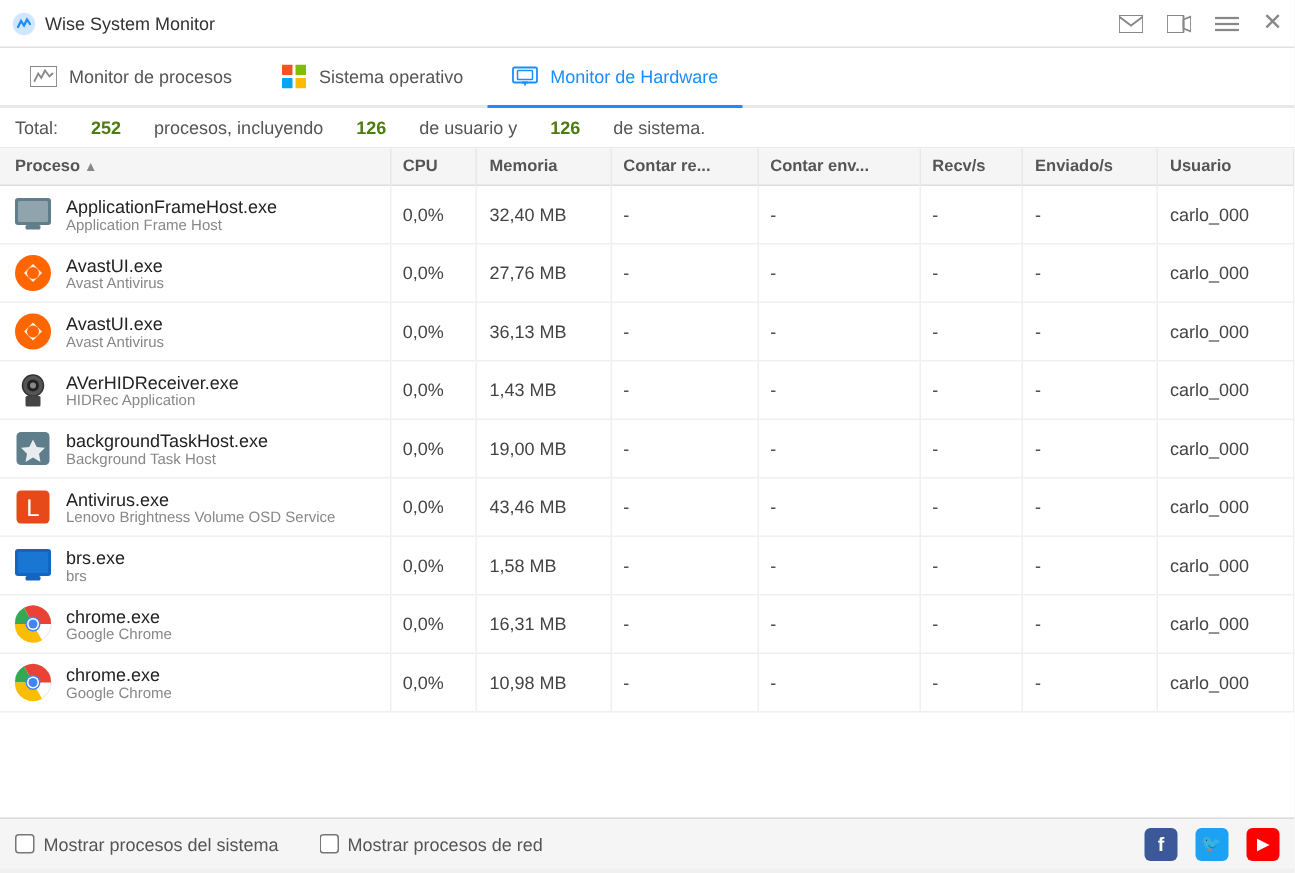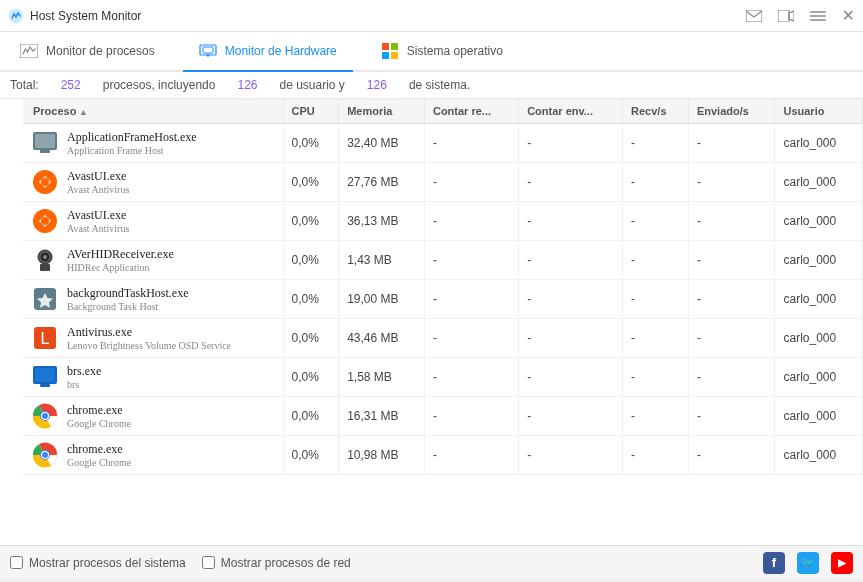--- a/index.html
+++ b/index.html
@@ -49,21 +49,20 @@
     }
 
     
     .tab-bar {
       background: #fff;
       display: flex;
       align-items: stretch;
       height: 40px;
       border-bottom: 2px solid #e8e8e8;
       padding: 0 4px;
-      gap: 12px;
     }
     .tab {
       display: flex;
       align-items: center;
       padding: 0 16px;
       gap: 8px;
       cursor: pointer;
       font-size: 12px;
       color: #555;
       border-bottom: 2px solid transparent;
@@ -88,30 +87,29 @@
       background: #fff;
       padding: 6px 10px;
       font-size: 12px;
       color: #555;
       border-bottom: 1px solid #e8e8e8;
       display: flex;
       align-items: center;
       gap: 22px;
     }
     .summary-bar .highlight {
-      color: #8b5cf6;
-      font-weight: 400;
+      color: #4d7c0f;
+      font-weight: 700;
     }
 
     
     .table-wrapper {
       background: #fff;
       overflow-y: auto;
       height: calc(582px - 32px - 40px - 30px - 34px);
-      padding-left: 23px;
     }
     table {
       width: 100%;
       border-collapse: collapse;
     }
     thead tr {
       background: #f5f5f5;
       border-bottom: 1px solid #ddd;
     }
     thead th {
@@ -154,21 +152,20 @@
       height: 28px;
       flex-shrink: 0;
       display: flex;
       align-items: center;
       justify-content: center;
       font-size: 18px;
     }
     .proc-names {
       display: flex;
       flex-direction: column;
-      font-family: Liberation Serif, serif;
     }
     .proc-name {
       font-size: 12px;
       font-weight: 500;
       color: #222;
     }
     .proc-desc {
       font-size: 10px;
       color: #888;
     }
@@ -179,21 +176,21 @@
       border-top: 1px solid #ddd;
       height: 34px;
       display: flex;
       align-items: center;
       padding: 0 10px;
       justify-content: space-between;
     }
     .status-left {
       display: flex;
       align-items: center;
-      gap: 16px;
+      gap: 27px;
     }
     .checkbox-item {
       display: flex;
       align-items: center;
       gap: 6px;
       font-size: 12px;
       color: #555;
     }
     .checkbox-item input[type=checkbox] {
       accent-color: #1a8dff;
@@ -227,21 +224,21 @@
 </head>
 <body>
 
 <div class="title-bar">
   <div class="title-bar-icon">
     <svg width="16" height="16" viewBox="0 0 16 16">
       <circle cx="8" cy="8" r="7" fill="#1a8dff" opacity="0.2" stroke="#1a8dff" stroke-width="1"></circle>
       <path d="M4 10 L6 6 L8 9 L10 5 L12 8" stroke="#1a8dff" stroke-width="1.5" fill="none" stroke-linecap="round"></path>
     </svg>
   </div>
-  <span class="title-bar-text">Host System Monitor</span>
+  <span class="title-bar-text">Wise System Monitor</span>
   <div class="title-bar-controls">
     <span title="Email">
       <svg width="16" height="12" viewBox="0 0 16 12">
           <rect x="0" y="0" width="16" height="12" rx="1" fill="none" stroke="#888" stroke-width="1.2"></rect>
           <path d="M0 1 L8 7 L16 1" stroke="#888" stroke-width="1.2" fill="none"></path>
         </svg>
     </span>
     <span title="Video">
       <svg width="16" height="12" viewBox="0 0 16 12">
           <rect x="0" y="0" width="11" height="12" rx="1" fill="none" stroke="#888" stroke-width="1.2"></rect>
@@ -262,41 +259,41 @@
 <div class="tab-bar">
   <div class="tab">
     <div class="tab-icon">
       <svg width="18" height="14" viewBox="0 0 18 14">
           <rect x="0" y="0" width="18" height="14" rx="1" fill="none" stroke="#888" stroke-width="1.2"></rect>
           <path d="M3 10 L5.5 5 L7.5 8 L10 3 L13 7 L15 5" stroke="#888" stroke-width="1.2" fill="none" stroke-linecap="round"></path>
         </svg>
     </div>
     <span>Monitor de procesos</span>
   </div>
+  <div class="tab">
+    <div class="tab-icon">
+      <svg width="16" height="16" viewBox="0 0 16 16">
+        <rect x="0" y="0" width="7" height="7" fill="#f35325" rx="0.5"></rect>
+        <rect x="9" y="0" width="7" height="7" fill="#81bc06" rx="0.5"></rect>
+        <rect x="0" y="9" width="7" height="7" fill="#05a6f0" rx="0.5"></rect>
+        <rect x="9" y="9" width="7" height="7" fill="#ffba08" rx="0.5"></rect>
+      </svg>
+    </div>
+    <span>Sistema operativo</span>
+  </div>
   <div class="tab active">
     <div class="tab-icon">
       <svg width="18" height="14" viewBox="0 0 18 14">
           <rect x="1" y="1" width="16" height="10" rx="1" fill="none" stroke="#1a8dff" stroke-width="1.2"></rect>
           <rect x="4" y="3" width="10" height="6" rx="0.5" fill="none" stroke="#1a8dff" stroke-width="1"></rect>
           <line x1="7" y1="11" x2="11" y2="11" stroke="#1a8dff" stroke-width="1.2"></line>
           <line x1="9" y1="11" x2="9" y2="13" stroke="#1a8dff" stroke-width="1.2"></line>
         </svg>
     </div>
     <span>Monitor de Hardware</span>
-  </div>
-  <div class="tab">
-    <div class="tab-icon">
-      <svg width="16" height="16" viewBox="0 0 16 16">
-        <rect x="0" y="0" width="7" height="7" fill="#f35325" rx="0.5"></rect>
-        <rect x="9" y="0" width="7" height="7" fill="#81bc06" rx="0.5"></rect>
-        <rect x="0" y="9" width="7" height="7" fill="#05a6f0" rx="0.5"></rect>
-        <rect x="9" y="9" width="7" height="7" fill="#ffba08" rx="0.5"></rect>
-      </svg>
-    </div>
-    <span>Sistema operativo</span>
   </div>
 </div>
 
 <div class="summary-bar">
   <span>Total:</span>
   <span class="highlight">252</span>
   <span>procesos, incluyendo</span>
   <span class="highlight">126</span>
   <span>de usuario y</span>
   <span class="highlight">126</span>

